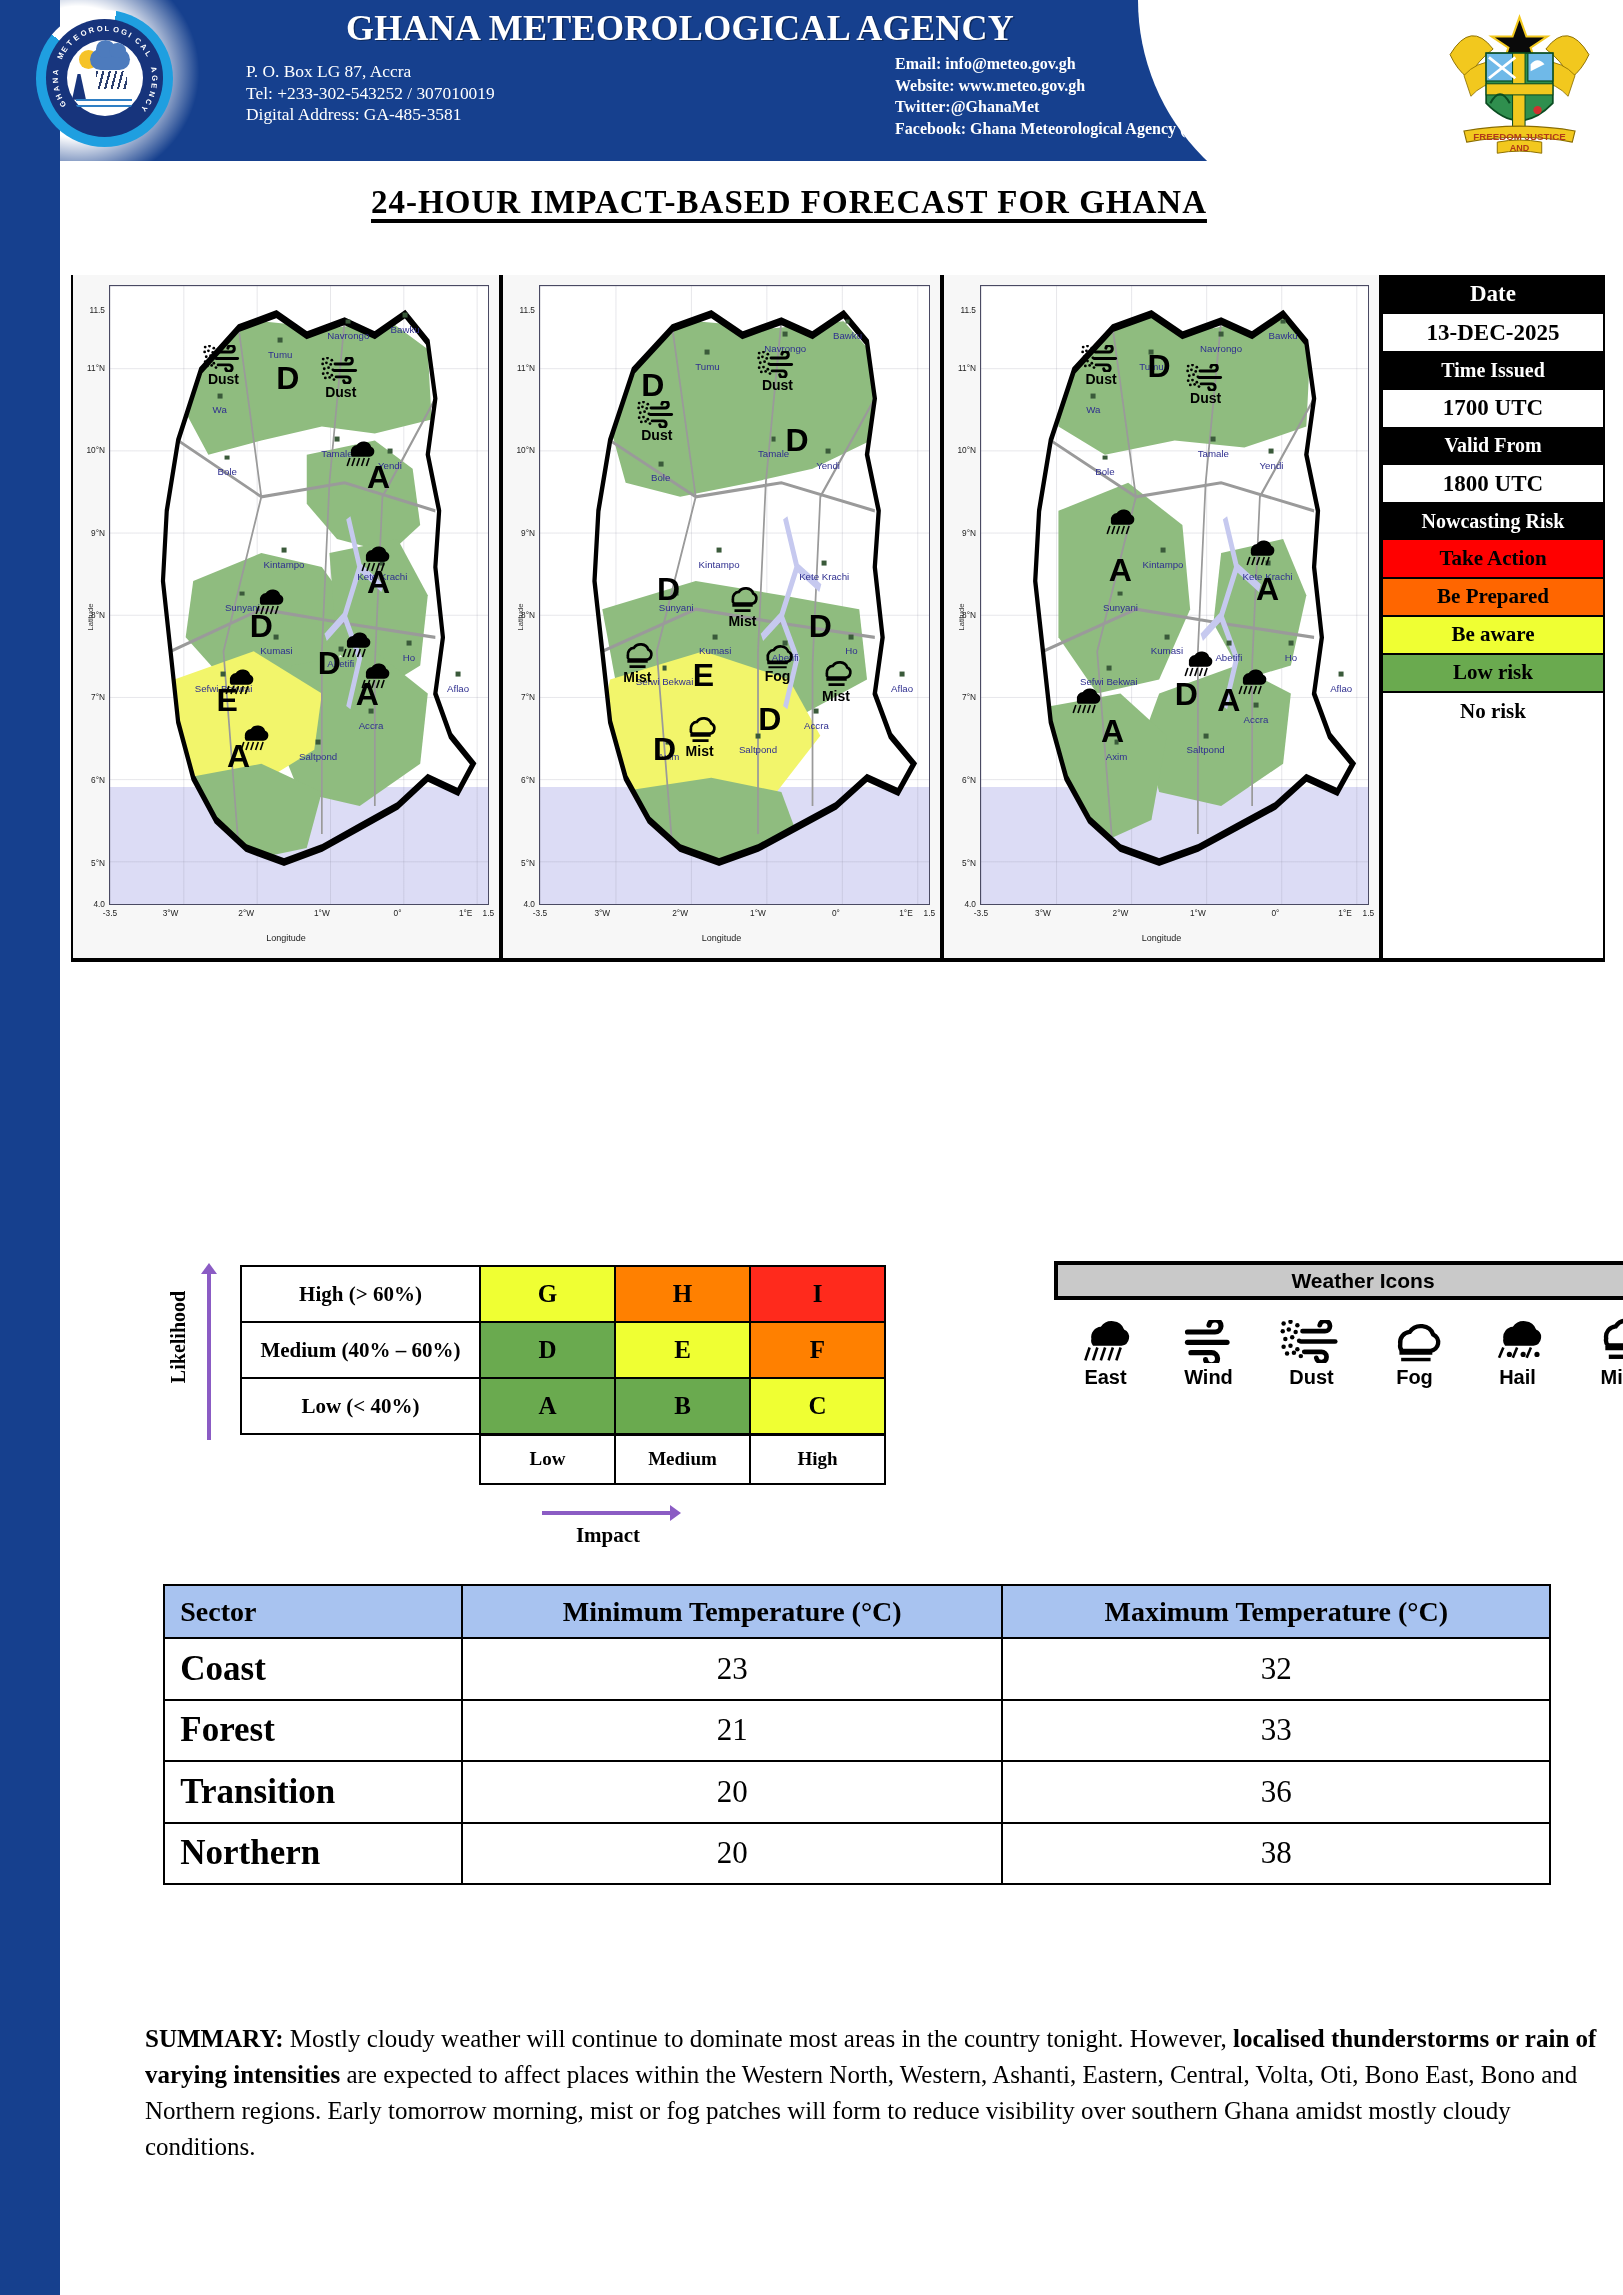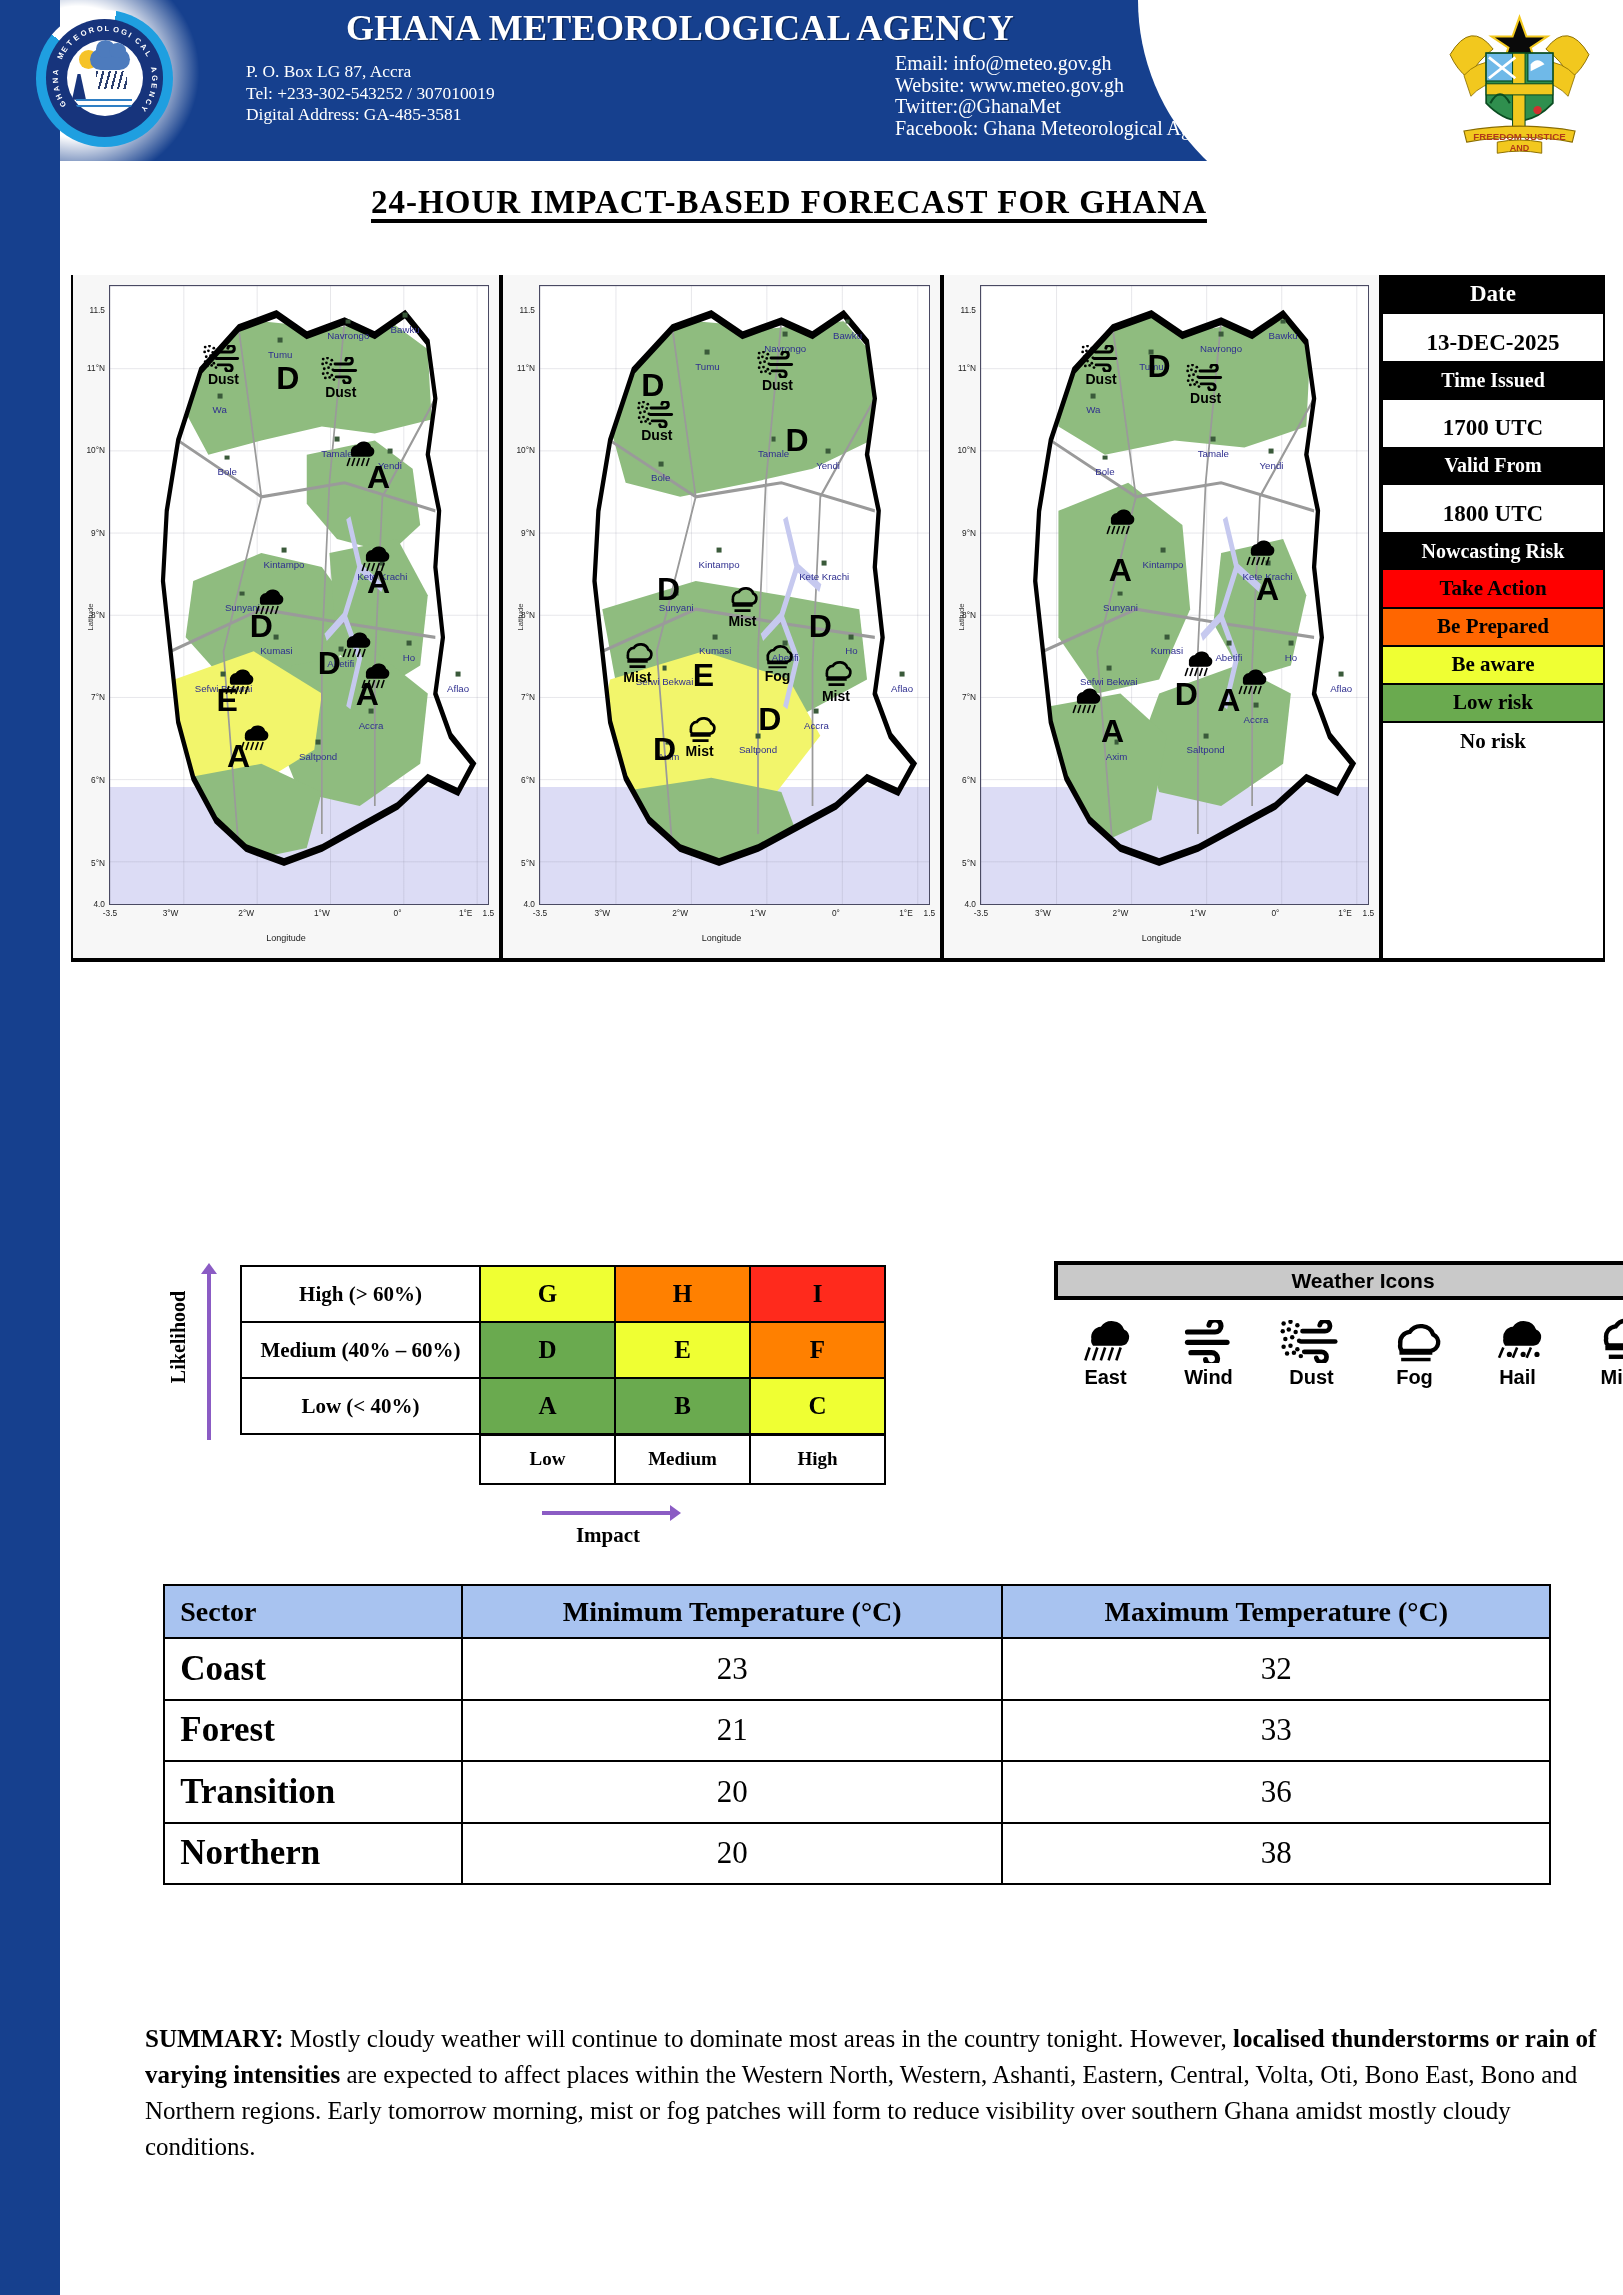--- a/index.html
+++ b/index.html
@@ -68,21 +68,21 @@
     letter-spacing:0.3px;
     text-shadow: 1.4px 1.4px 0 rgba(0,0,0,0.35);
     font-family:"Liberation Serif", serif;
   }
   .contact-left{
     position:absolute; left:246px; top:61px; z-index:5; color:#ffffff;
     font-size:17.4px; line-height:21.5px;
   }
   .contact-right{
     position:absolute; left:895px; top:53px; z-index:5; color:#ffffff;
-    font-size:20px; line-height:21.5px;
+    font-size:16px; line-height:21.5px;font-weight:bold;
   }
   .coat{
     position:absolute; right:28px; top:5.6px; width:153px; height:150px; z-index:7;
   }
 
   
   .content{
     position:absolute; left:60px; top:171px; width:1564px; height:2134px; background:#ffffff; z-index:3;
   }
 
@@ -141,21 +141,21 @@
   .wicon .lbl{ font-size:14px; font-weight:bold; font-family:"Liberation Sans",sans-serif; color:#000; margin-top:-2.8px;}
 
   
   .cafo-col{ width:224px; border-left:2.8px solid #000; border-right:2.8px solid #000;
      border-bottom:4.2px solid #000; background:#fff; }
   .cafo-row{
     height:auto; padding:5.6px 2.8px; text-align:center; font-weight:bold;
     border-bottom:2.8px solid #000; font-size:21px;
   }
   .cafo-dark{ background:#000; color:#ffffff; font-size:23px; }
-  .cafo-white{ background:#ffffff; color:#000; font-size:23px;margin-top:10px; }
+  .cafo-white{ background:#ffffff; color:#000; font-size:23px; }
   .cafo-label{ background:#000; color:#ffffff; font-size:20px; }
   .r-red{ background:#FF0000; } .r-orange{ background:#FF6600; }
   .r-yellow{ background:#EFFF33; } .r-green{ background:#6AAA4F; } .r-white{ background:#ffffff; }
 
   
   .matrix-wrap{ position:absolute; left:104px; top:1062px; width:833px; height:305px; }
   .matrix-title{ position:absolute; left:76px; top:0; width:666px; text-align:center;
      font-size:21px; font-weight:bold; font-family:"Liberation Serif",serif;}
   .likelihood-lbl{ position:absolute; left:2.8px; top:104px; transform:rotate(-90deg) translateX(-50%);
      transform-origin:left top; font-size:20px; font-weight:bold; }

